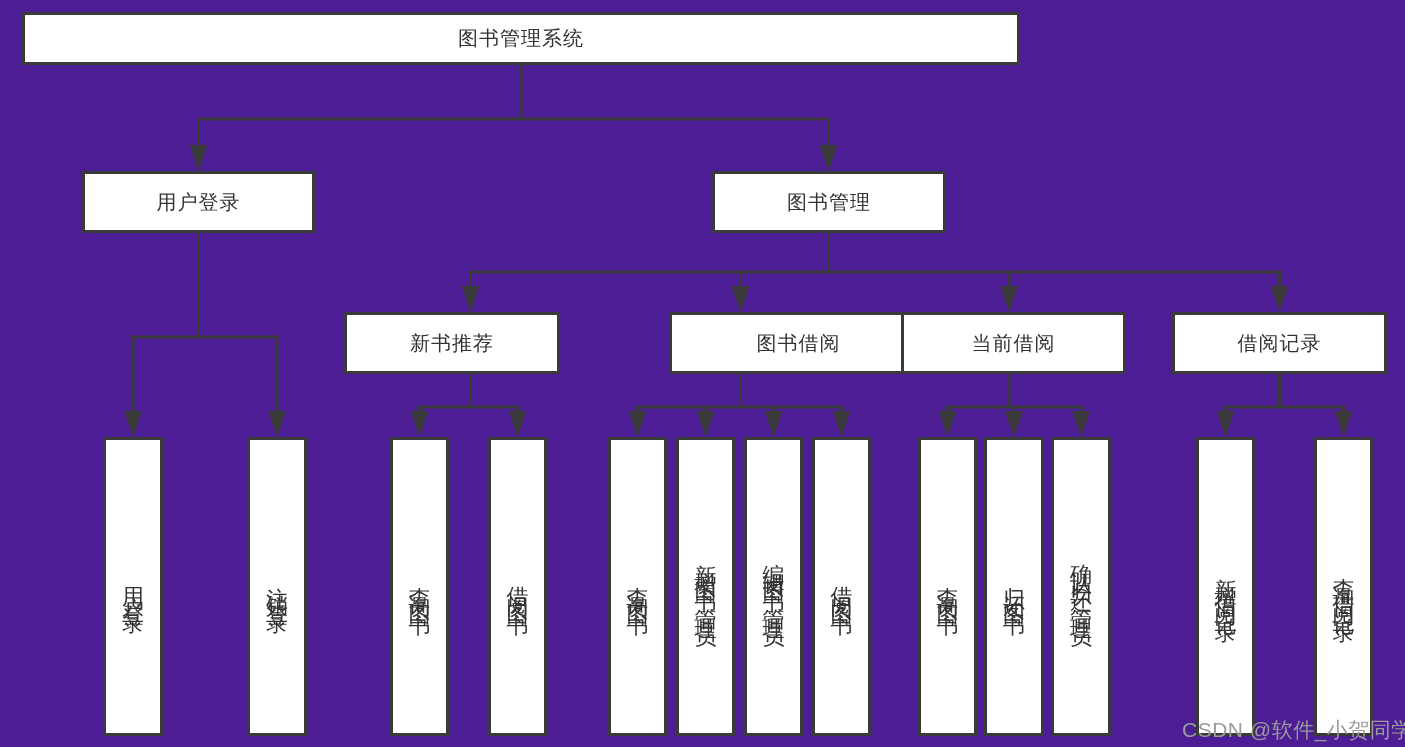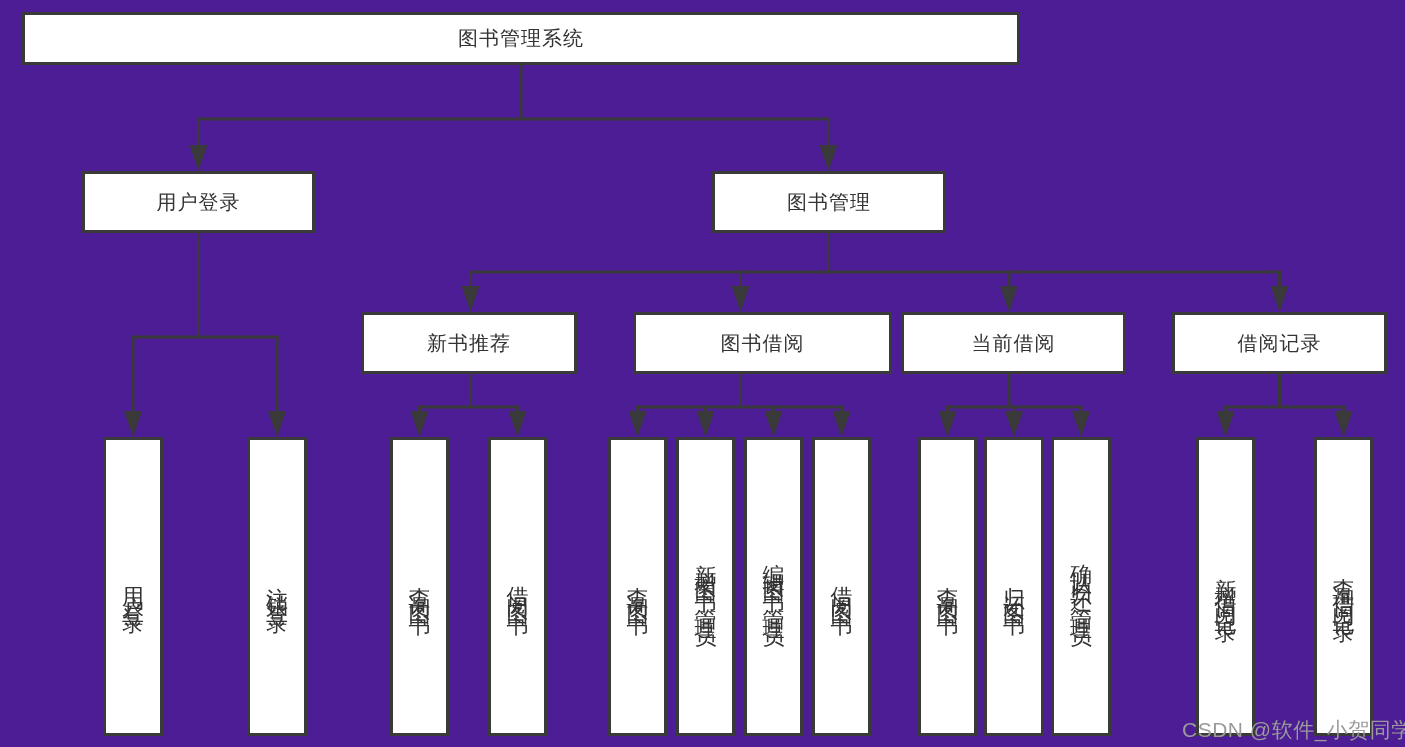--- a/index.html
+++ b/index.html
@@ -122,22 +122,22 @@
       <line x1="1343.5" y1="407" x2="1343.5" y2="416"></line>
       <polygon points="1334.5,411 1352.5,411 1343.5,437" stroke="none"></polygon>
     </g>
   </svg>
 
   <div class="node hnode" style="left:22px;top:12px;width:998px;height:53px">图书管理系统</div>
 
   <div class="node hnode" style="left:82px;top:171px;width:233px;height:62px">用户登录</div>
   <div class="node hnode" style="left:712px;top:171px;width:234px;height:62px">图书管理</div>
 
-  <div class="node hnode" style="left:361px;top:312px;width:216px;height:62px">新书推荐</div>
-  <div class="node hnode" style="left:633px;top:312px;width:259px;height:62px">图书借阅</div>
+  <div class="node hnode" style="left:344px;top:312px;width:216px;height:62px">新书推荐</div>
+  <div class="node hnode" style="left:669px;top:312px;width:259px;height:62px">图书借阅</div>
   <div class="node hnode" style="left:901px;top:312px;width:225px;height:62px">当前借阅</div>
   <div class="node hnode" style="left:1172px;top:312px;width:215px;height:62px">借阅记录</div>
 
   <div class="node vnode" style="left:103px;top:437px;width:60px;height:299px">用户登录</div>
   <div class="node vnode" style="left:247px;top:437px;width:60px;height:299px">注销登录</div>
 
   <div class="node vnode" style="left:390px;top:437px;width:59px;height:299px">查询图书</div>
   <div class="node vnode" style="left:488px;top:437px;width:59px;height:299px">借阅图书</div>
 
   <div class="node vnode" style="left:608px;top:437px;width:59px;height:299px">查询图书</div>

